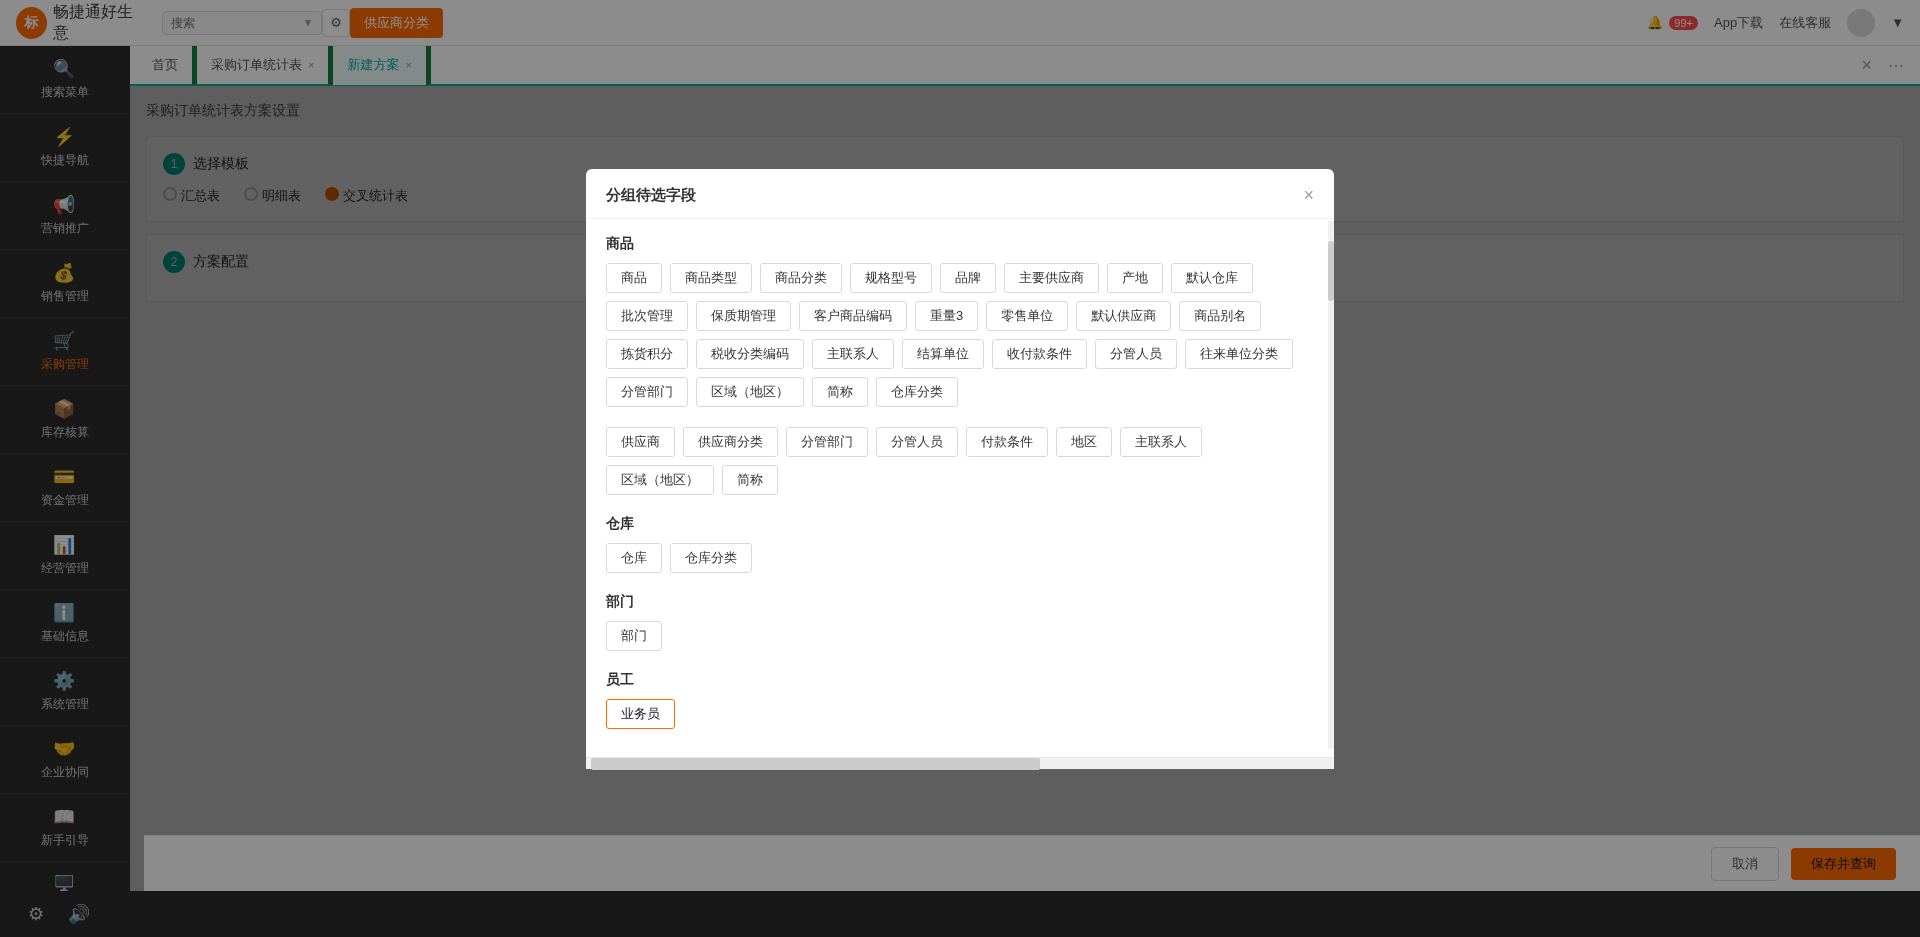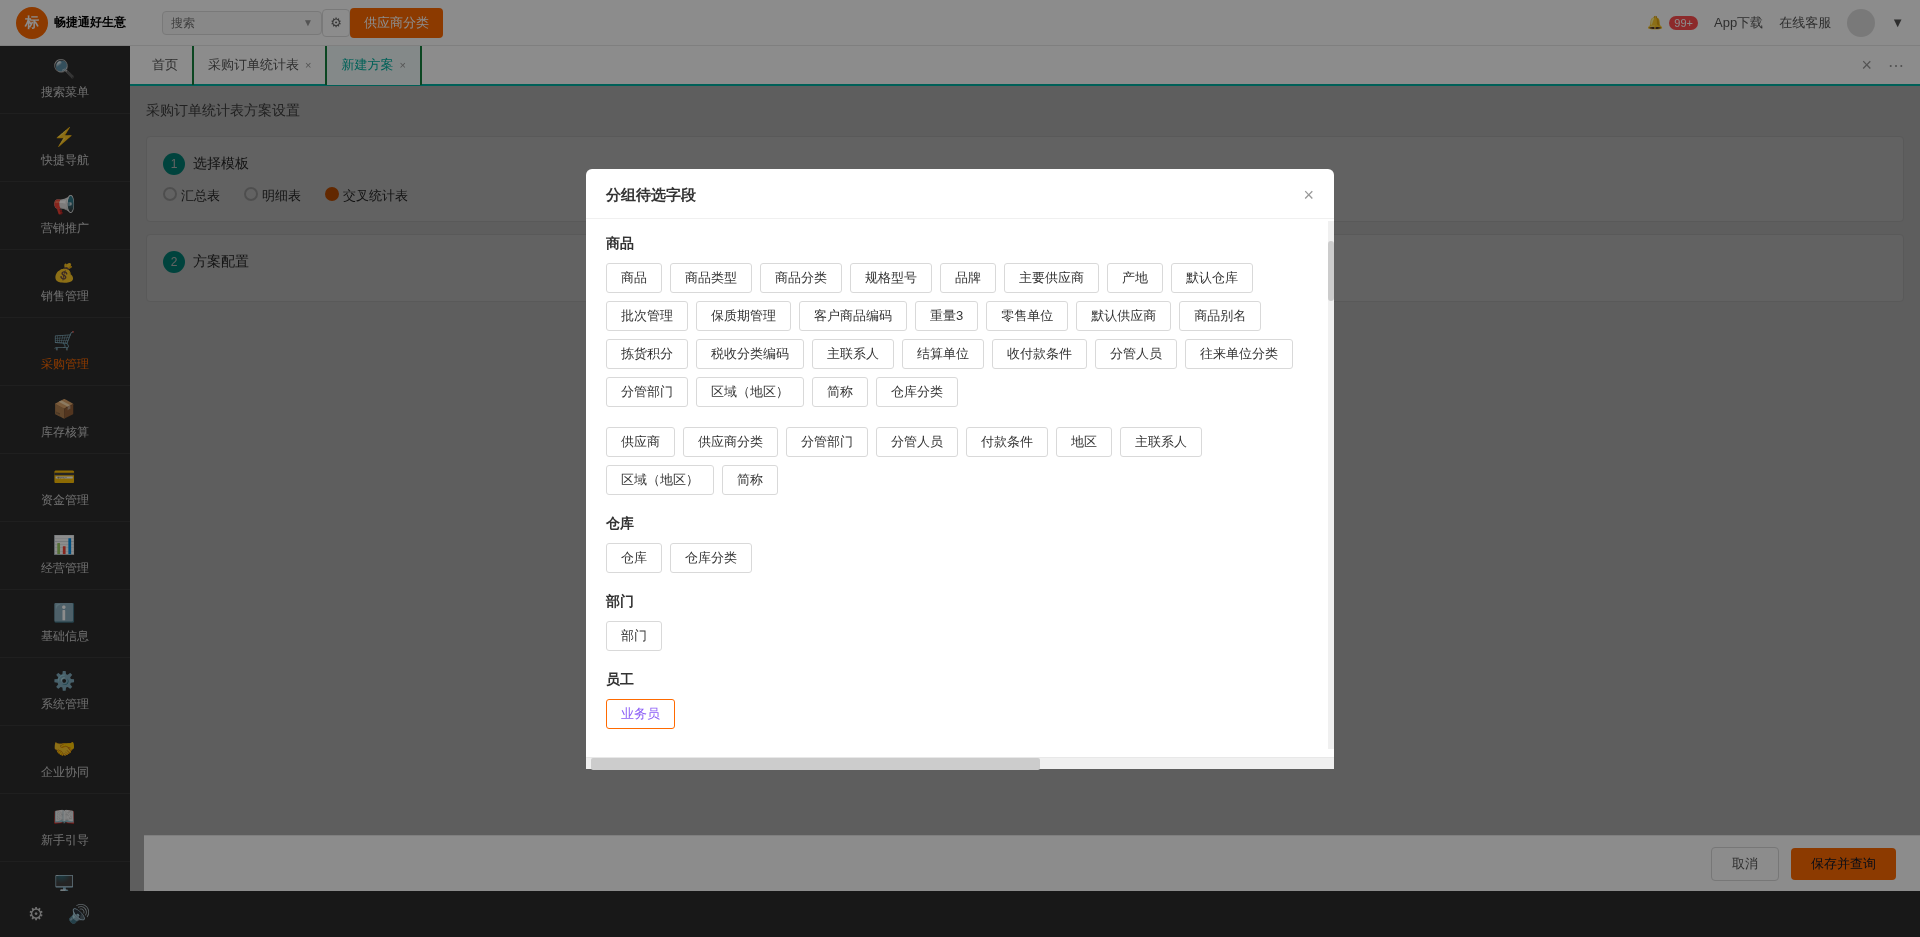--- a/index.html
+++ b/index.html
@@ -23,21 +23,21 @@
       align-items: center;
       gap: 6px;
     }
     .logo-icon {
       width: 32px; height: 32px;
       background: #ff6a00;
       border-radius: 50%;
       display: flex; align-items: center; justify-content: center;
       color: #fff; font-weight: bold; font-size: 14px;
     }
-    .logo-text { font-size: 12px; color: #000000; font-weight: 700; }
+    .logo-text { font-size: 16px; color: #404040; font-weight: 400; }
     .top-center {
       flex: 1;
       display: flex;
       align-items: center;
       padding-left: 16px;
     }
     .top-search {
       display: flex;
       align-items: center;
       border: 1px solid #ddd;
@@ -121,21 +121,21 @@
       padding: 0 8px;
     }
     .tab {
       padding: 0 14px;
       height: 40px;
       display: flex;
       align-items: center;
       cursor: pointer;
       font-size: 13px;
       color: #555;
-      border-right: 2px solid #15803d;
+      border-right: 5px solid #15803d;
       gap: 6px;
     }
     .tab.active {
       color: #00b0a0;
       background: #f0fafa;
       font-weight: 500;
     }
     .tab-close { color: #999; font-size: 11px; cursor: pointer; }
 
     
@@ -262,21 +262,21 @@
     }
     .field-tag {
       border: 1px solid #d9d9d9;
       border-radius: 3px;
       padding: 5px 14px;
       font-size: 13px;
       color: #333;
       cursor: pointer;
       background: #fff;
     }
-    .field-tag.selected { border-color: #ff6a00; color: #8b5cf6; text-align: center; }
+    .field-tag.selected { border-color: #ff6a00; color: #0f172a; text-align: center; }
 
     
     .modal-hscroll {
       height: 12px;
       background: #f0f0f0;
       border-top: 1px solid #e8e8e8;
       position: relative;
     }
     .modal-hscroll-thumb {
       height: 12px;

